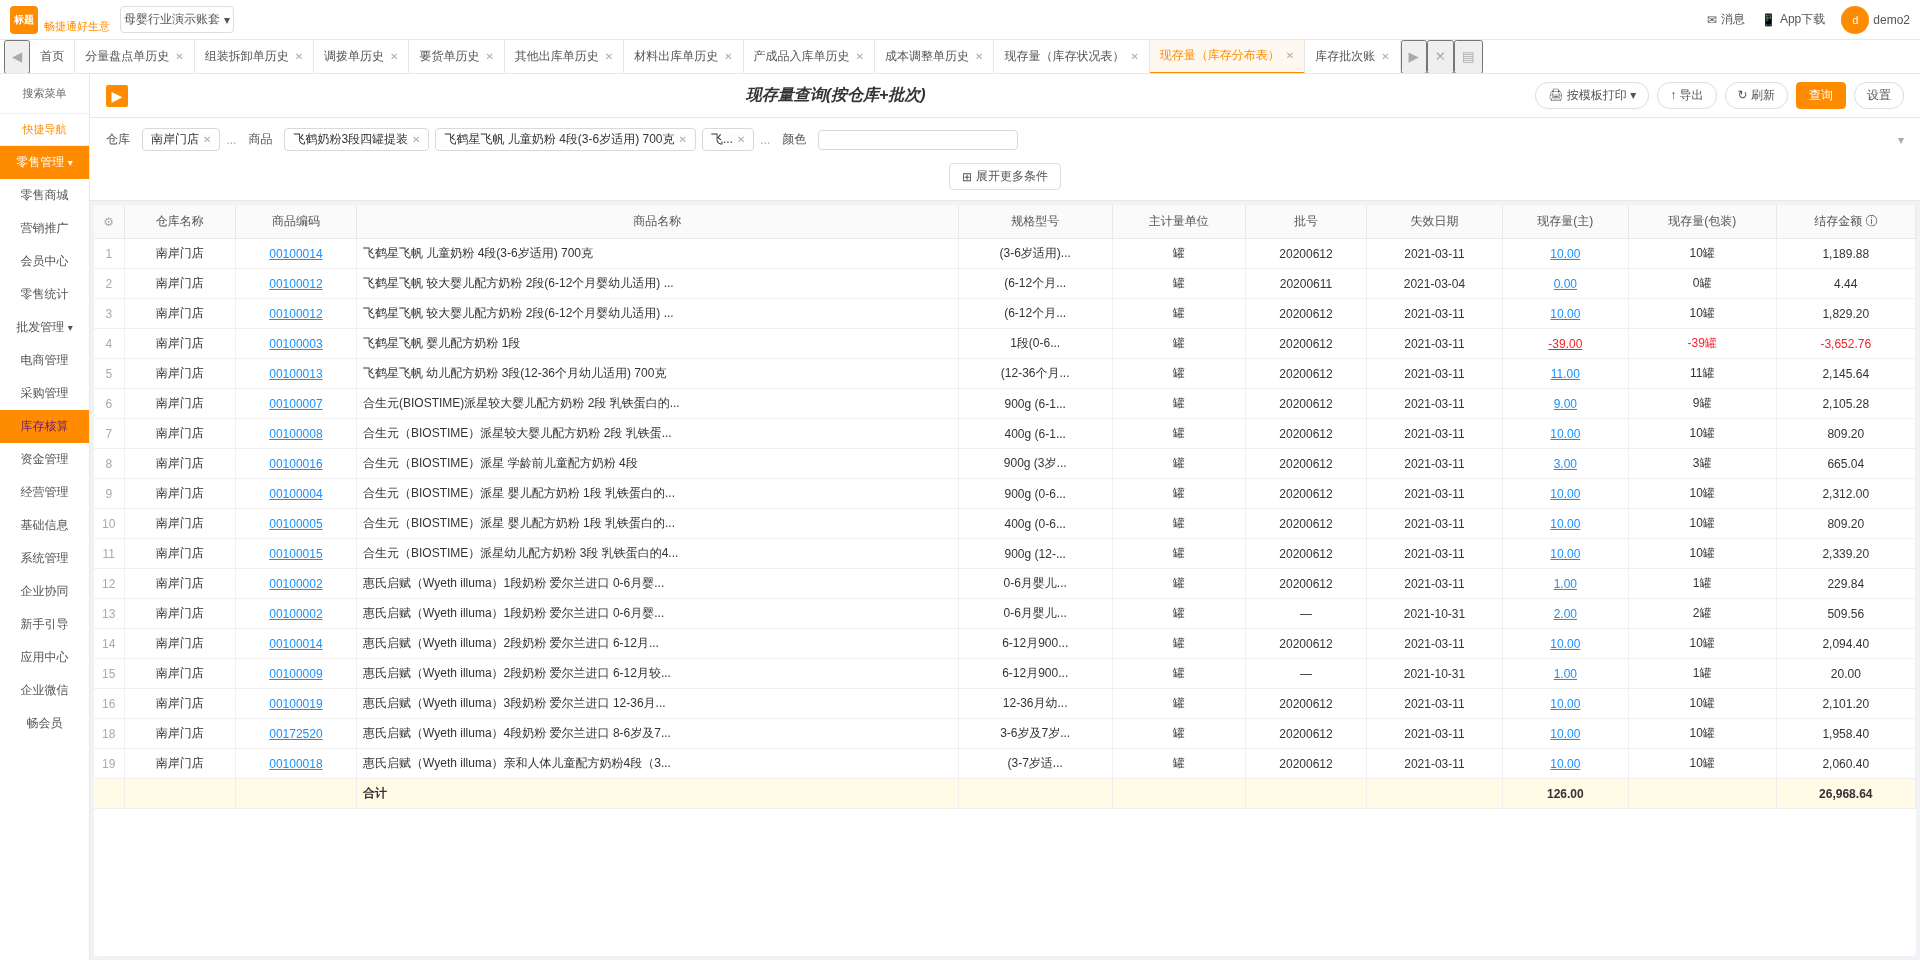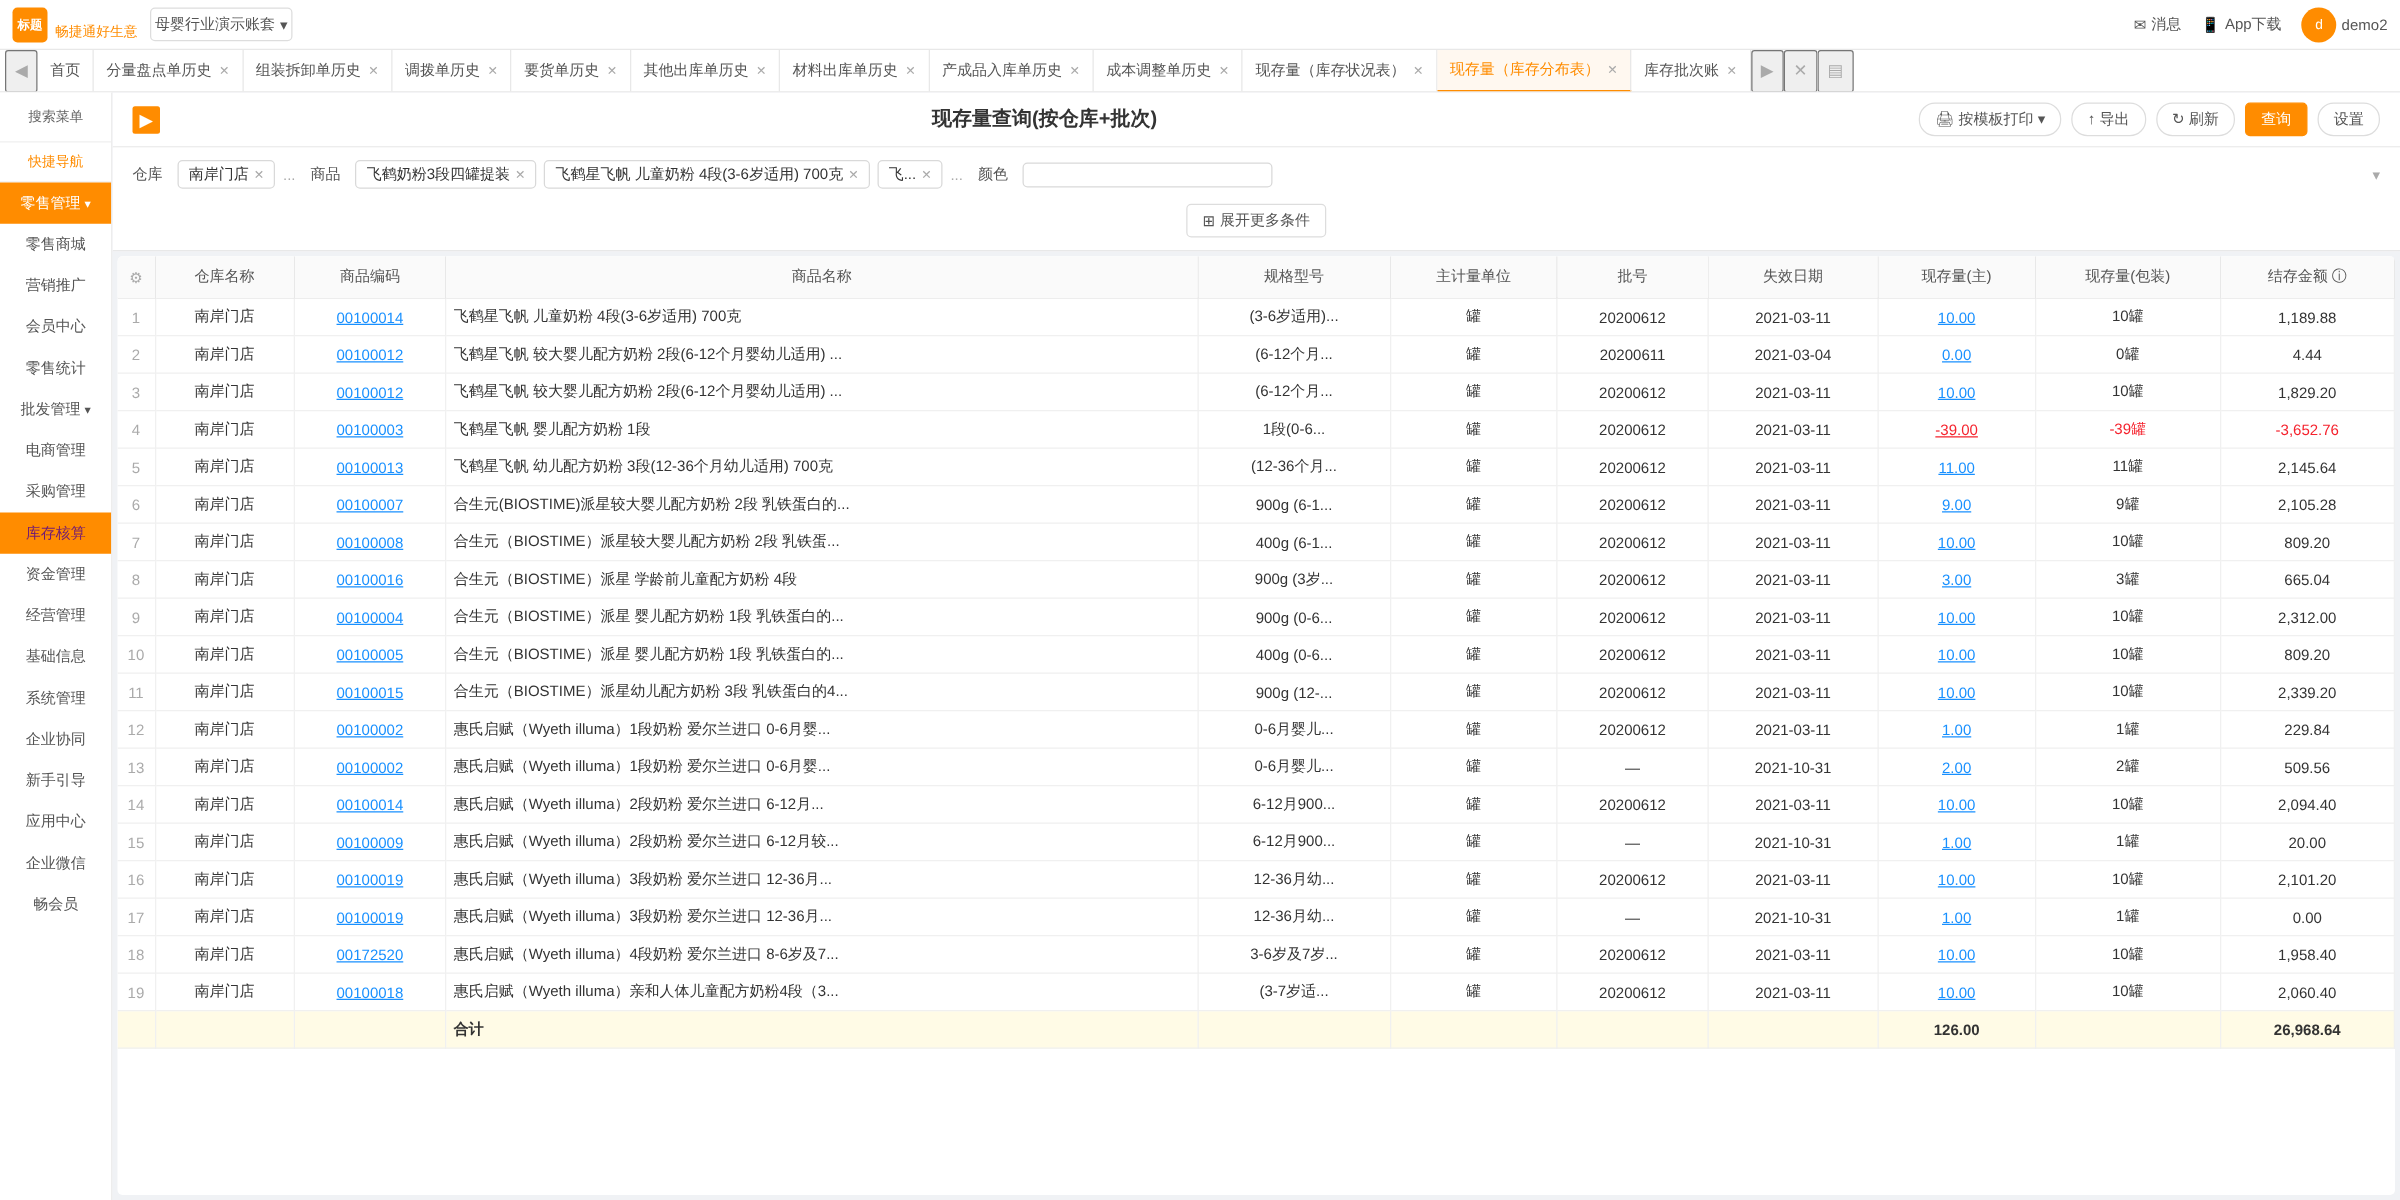--- a/index.html
+++ b/index.html
@@ -34,21 +34,21 @@
     .sidebar-nav-btn { width: 100%; text-align: center; padding: 4px; font-size: 11px; color: #ff8c00; cursor: pointer; }
     .sidebar-menu-item { padding: 8px 4px; text-align: center; font-size: 12px; cursor: pointer; color: #555; }
     .sidebar-menu-item.active { background: #ff8c00; color: #fff; border-radius: 0; }
     .sidebar-menu-item .menu-arrow { font-size: 10px; }
 
     
     .content-area { flex: 1; display: flex; flex-direction: column; overflow: hidden; background: #f0f2f5; }
 
     
     .page-header { background: #fff; padding: 8px 16px; display: flex; align-items: center; justify-content: space-between; border-bottom: 1px solid #e8e8e8; }
-    .page-title { font-size: 16px; font-weight: bold; color: #333; }
+    .page-title { font-size: 16px; font-weight: bold; color: #333; font-style: italic; }
     .page-actions { display: flex; align-items: center; gap: 8px; }
     .btn { padding: 4px 12px; border-radius: 4px; border: 1px solid #ddd; cursor: pointer; font-size: 12px; background: #fff; color: #555; }
     .btn-primary { background: #ff8c00; color: #fff; border-color: #ff8c00; }
     .btn-outline { border-color: #ddd; border-radius: 13px; }
 
     
     .filter-bar { background: #fff; padding: 10px 16px; border-bottom: 1px solid #e8e8e8; margin-bottom: 4px; }
     .filter-row { display: flex; align-items: center; gap: 12px; flex-wrap: wrap; }
     .filter-label { color: #555; font-size: 12px; white-space: nowrap; }
     .filter-tag-group { display: flex; align-items: center; gap: 6px; flex-wrap: wrap; }
@@ -479,33 +479,20 @@
     <td class="td-left">惠氏启赋（Wyeth illuma）3段奶粉 爱尔兰进口 12-36月...</td>
     <td>12-36月幼...</td>
     <td>罐</td>
     <td>20200612</td>
     <td>2021-03-11</td>
     <td class="td-underline ">10.00</td>
     <td class="">10罐</td>
     <td class="">2,101.20</td>
   </tr>
             <tr>
-    <td class="row-num">17</td>
-    <td>南岸门店</td>
-    <td class="td-underline">00100019</td>
-    <td class="td-left">惠氏启赋（Wyeth illuma）3段奶粉 爱尔兰进口 12-36月...</td>
-    <td>12-36月幼...</td>
-    <td>罐</td>
-    <td>—</td>
-    <td>2021-10-31</td>
-    <td class="td-underline ">1.00</td>
-    <td class="">1罐</td>
-    <td class="">0.00</td>
-  </tr>
-            <tr>
     <td class="row-num">18</td>
     <td>南岸门店</td>
     <td class="td-underline">00172520</td>
     <td class="td-left">惠氏启赋（Wyeth illuma）4段奶粉 爱尔兰进口 8-6岁及7...</td>
     <td>3-6岁及7岁...</td>
     <td>罐</td>
     <td>20200612</td>
     <td>2021-03-11</td>
     <td class="td-underline ">10.00</td>
     <td class="">10罐</td>

